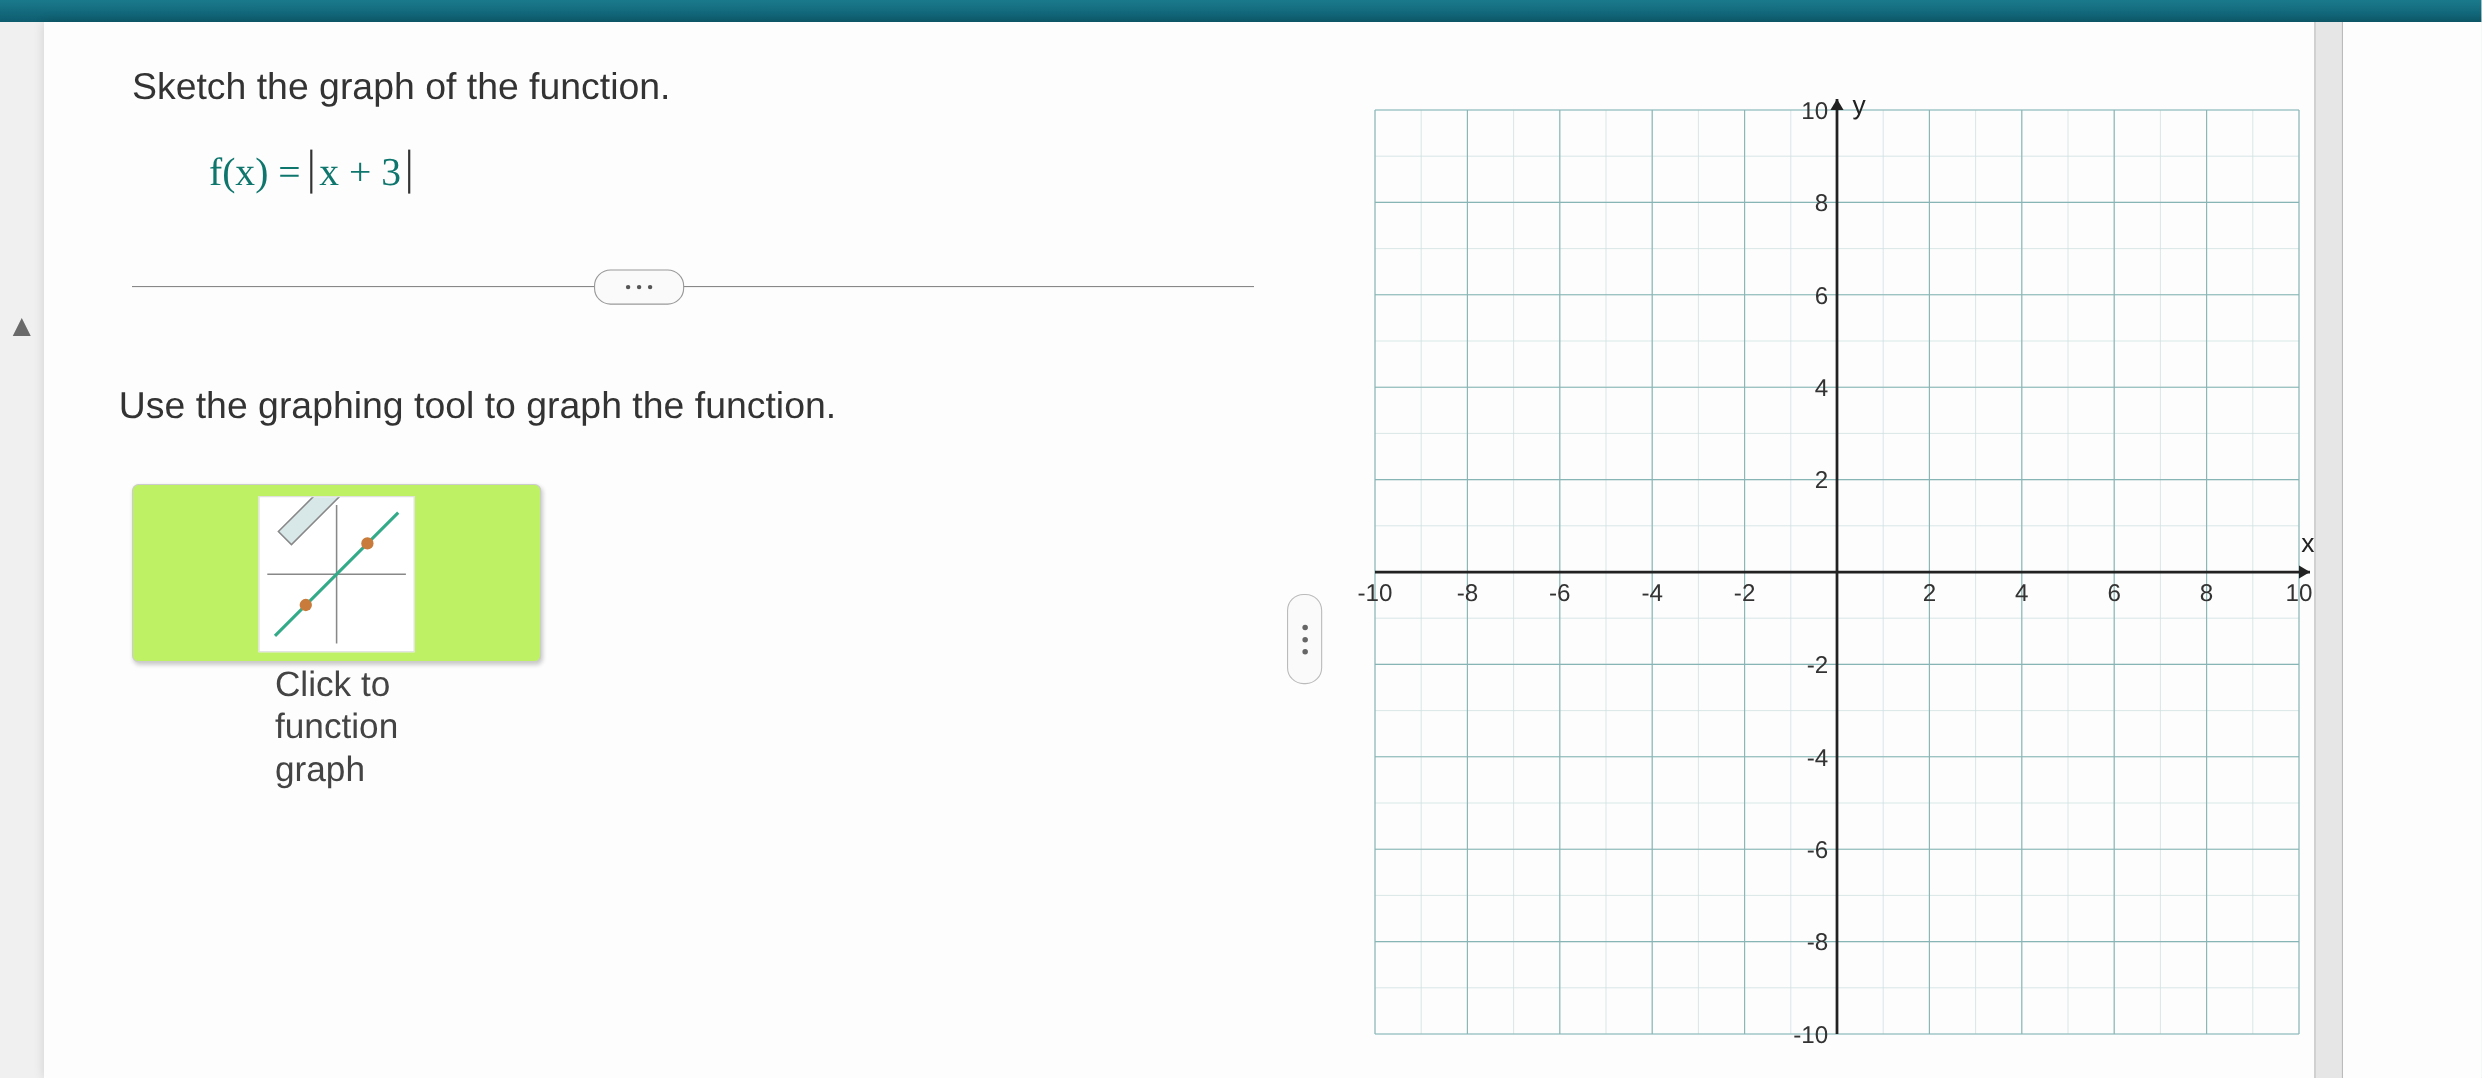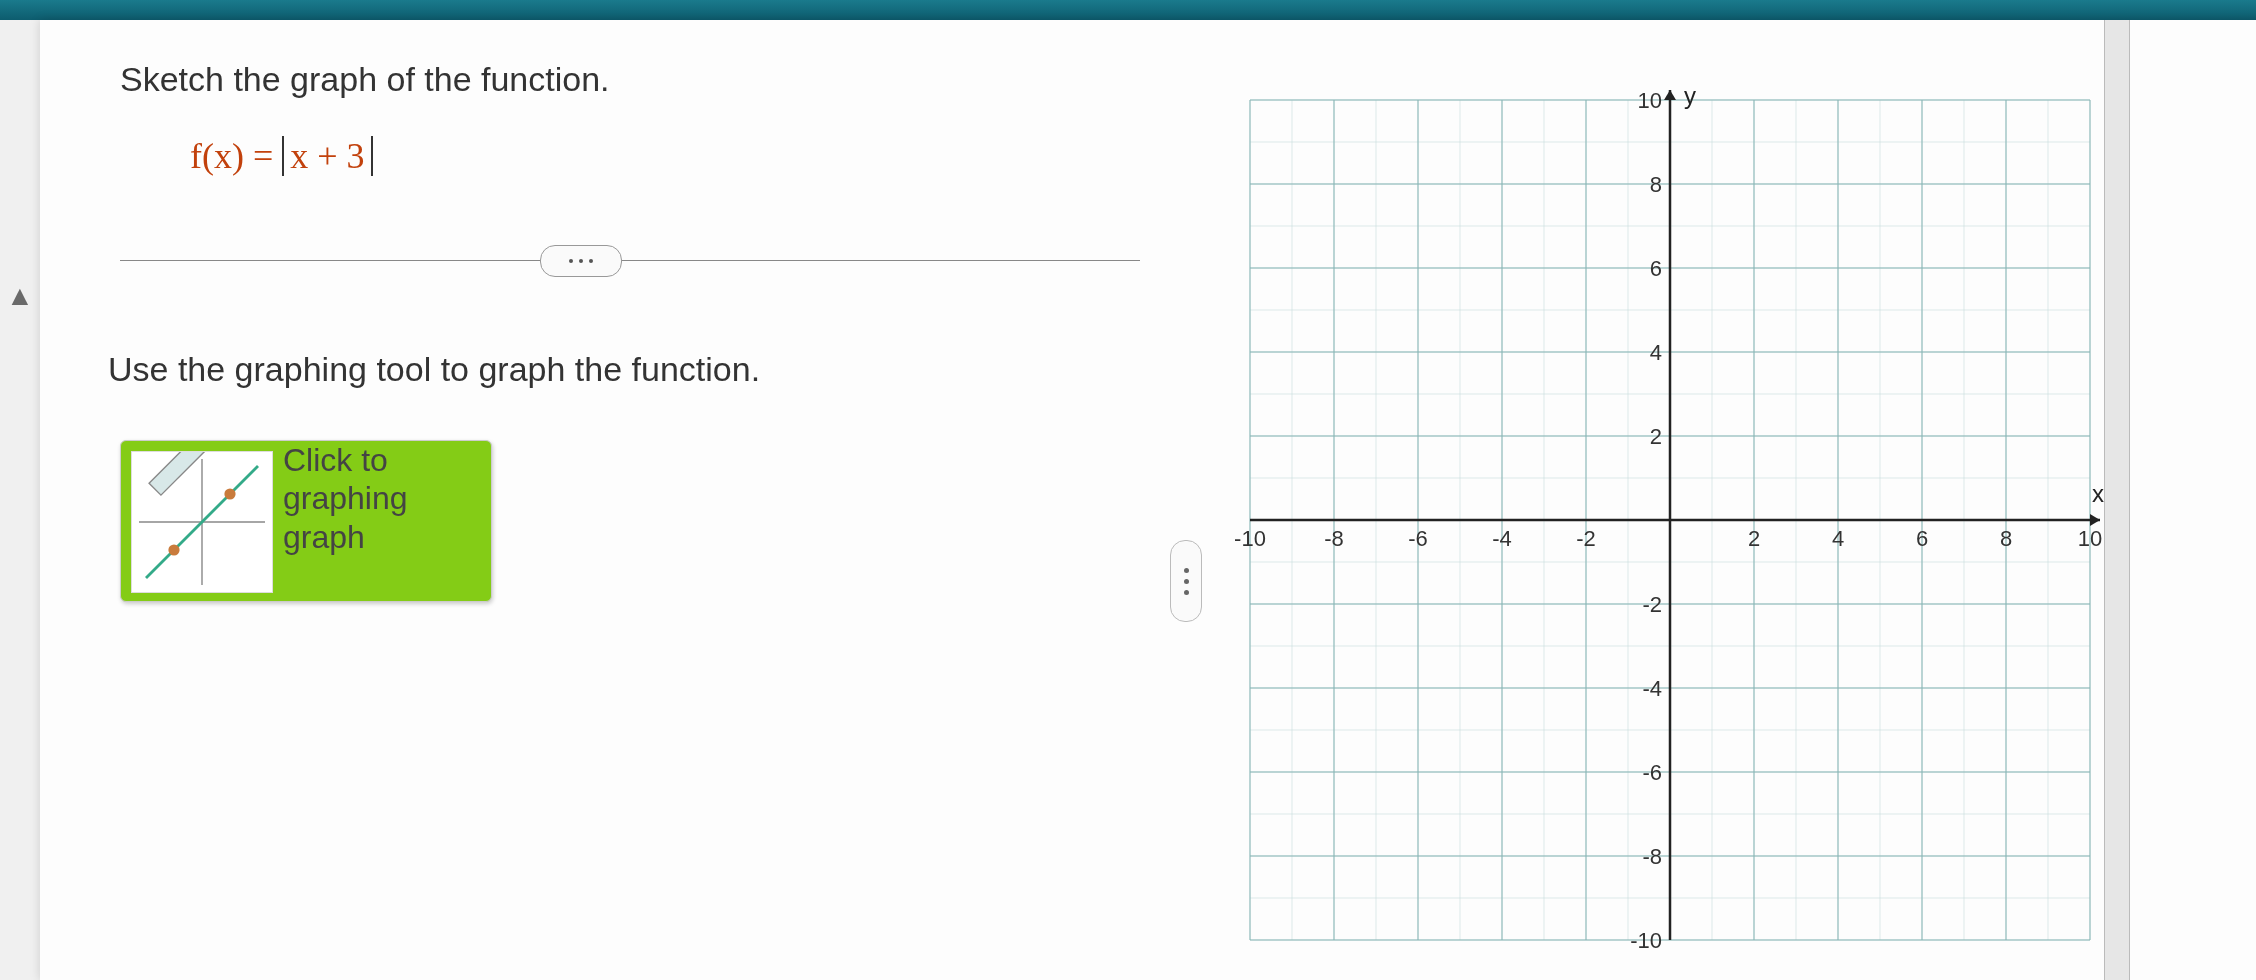--- a/index.html
+++ b/index.html
@@ -51,21 +51,21 @@
     left: 80px;
     top: 40px;
     font-size: 34px;
     color: #333;
   }
   .formula {
     position: absolute;
     left: 150px;
     top: 115px;
     font-size: 36px;
-    color: #c2410c;
+    color: #0f766e;
     font-family: "Times New Roman", serif;
   }
   .divider-line {
     position: absolute;
     left: 80px;
     top: 240px;
     width: 1020px;
     height: 2px;
     border-top: 1px solid #888;
   }
@@ -93,27 +93,28 @@
     top: 330px;
     font-size: 34px;
     color: #333;
   }
   .enlarge-btn {
     position: absolute;
     left: 80px;
     top: 420px;
     width: 370px;
     height: 160px;
-    background: #84cc16;
+    background: #bef264;
     border: 1px solid #ccc;
     border-radius: 6px;
     box-shadow: 1px 2px 4px rgba(0,0,0,0.2);
     display: flex;
-    align-items: flex-start;
+    align-items: center;
     cursor: pointer;
+    flex-direction: column;
   }
   .enlarge-thumb {
     width: 140px;
     height: 140px;
     margin: 10px;
     background: #fff;
     border: 1px solid #ddd;
     position: relative;
   }
   .enlarge-label {
@@ -212,21 +213,21 @@
           <line x1="50" y1="5" x2="50" y2="95" stroke="#888" stroke-width="1"></line>
           <line x1="5" y1="50" x2="95" y2="50" stroke="#888" stroke-width="1"></line>
           <line x1="10" y1="90" x2="90" y2="10" stroke="#3a8" stroke-width="2"></line>
           <circle cx="30" cy="70" r="4" fill="#c97b3c"></circle>
           <circle cx="70" cy="30" r="4" fill="#c97b3c"></circle>
           <rect x="10" y="5" width="45" height="12" fill="#d8e8e8" stroke="#888" transform="rotate(-45 32 11)"></rect>
         </svg>
       </div>
       <div class="enlarge-label">
         <div>Click to</div>
-        <div>graphing</div>
+        <div>function</div>
         <div>graph</div>
       </div>
     </div>
 
     <div class="expand-handle">
       <div class="d"></div>
       <div class="d"></div>
       <div class="d"></div>
     </div>
 

